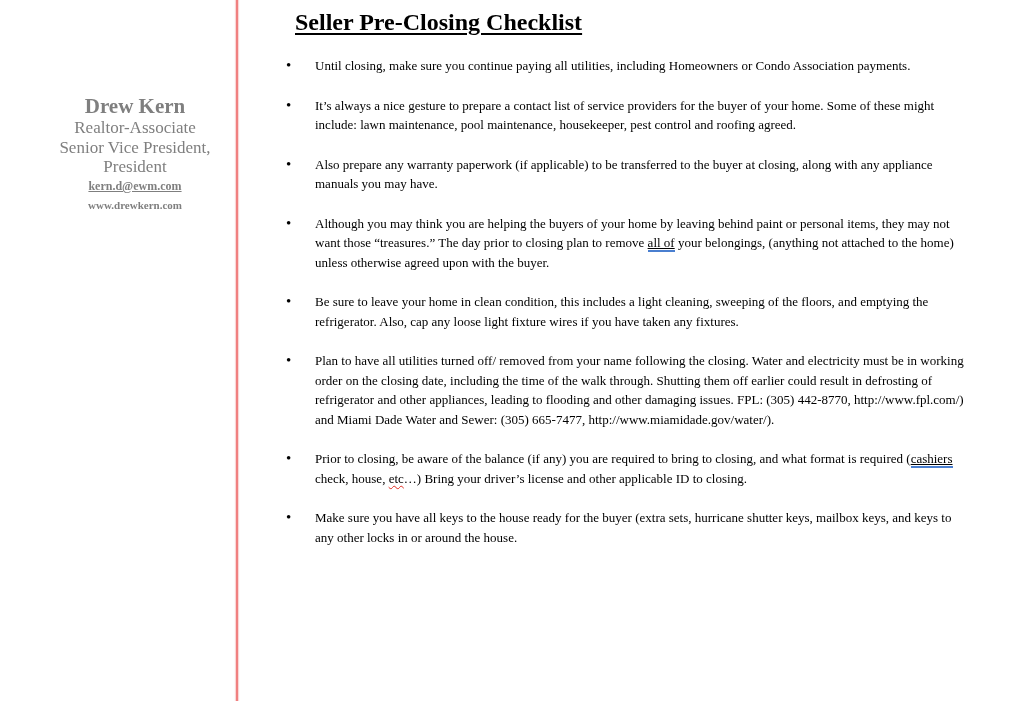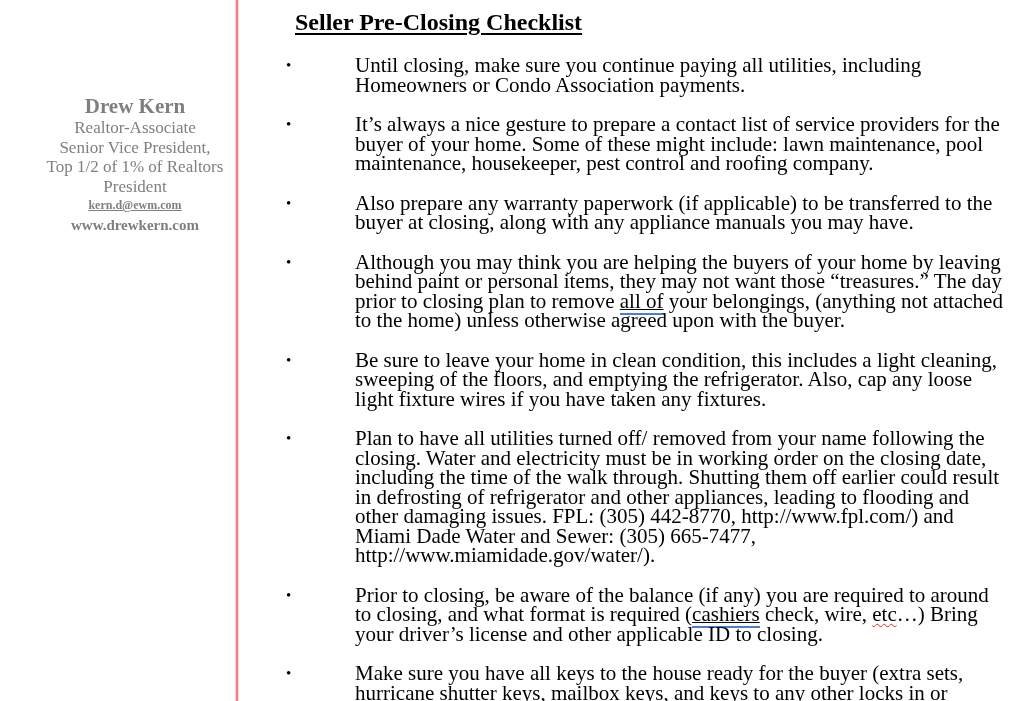--- a/index.html
+++ b/index.html
@@ -40,21 +40,21 @@
   }
   .contact-phone{
     font-size:15.5px;line-height:19.5px;font-weight:bold;
   }
   .contact-email{
     font-size:12px;line-height:19.5px;font-weight:bold;
     text-decoration:underline;
     cursor:pointer;
   }
   .contact-website{
-    font-size:15px;line-height:19.5px;font-weight:bold;text-align:center;
+    font-size:11px;line-height:19.5px;font-weight:bold;text-align:center;
   }
 
   
   .divider{
     position:absolute;left:236px;top:0;width:2px;height:701px;
     background:var(--divider);
     box-shadow:0 0 1px 1px rgba(240,128,128,.35);
   }
 
   
@@ -77,23 +77,22 @@
   }
   .bullet-glyph{
     flex:0 0 60px;
     padding-left:31px;
     font-size:15px;
     line-height:19.5px;
   }
   .bullet-text{
     flex:0 0 650px;
     max-width:650px;
-    font-size:21px;
+    font-size:13px;
     line-height:19.5px;
-    margin-left:40px;
   }
   .u{
     text-decoration:underline;
     text-decoration-color:var(--body-text);
     text-decoration-thickness:1px;
   }
   .grammar{
     border-bottom:2px solid var(--grammar-underline);
   }
   .spell{
@@ -106,60 +105,59 @@
 <body>
 
 <div class="page">
 
   <aside class="sidebar">
     <div class="contact-block">
       <div class="contact-name">Drew Kern</div>
       <div id="role-lines">
           <div class="contact-line">Realtor-Associate</div>
           <div class="contact-line">Senior Vice President,</div>
-          <div class="contact-line">Top 1/2 of 1% of Realtors</div>
           <div class="contact-line">President</div>
         </div>
       <div class="contact-email">kern.d@ewm.com</div>
       <div class="contact-website">www.drewkern.com</div>
     </div>
   </aside>
 
   <div class="divider"></div>
 
   <main class="main">
     <h1 class="title">Seller Pre-Closing Checklist</h1>
     <div class="checklist" id="checklist">
         <div class="bullet-item">
           <span class="bullet-glyph">•</span>
           <span class="bullet-text"><span>Until closing, make sure you continue paying all utilities, including Homeowners or Condo Association payments.</span></span>
         </div>
         <div class="bullet-item">
           <span class="bullet-glyph">•</span>
-          <span class="bullet-text"><span>It’s always a nice gesture to prepare a contact list of service providers for the buyer of your home. Some of these might include: lawn maintenance, pool maintenance, housekeeper, pest control and roofing company.</span></span>
+          <span class="bullet-text"><span>It’s always a nice gesture to prepare a contact list of service providers for the buyer of your home. Some of these might include: lawn maintenance, pool maintenance, housekeeper, pest control and roofing agreed.</span></span>
         </div>
         <div class="bullet-item">
           <span class="bullet-glyph">•</span>
           <span class="bullet-text"><span>Also prepare any warranty paperwork (if applicable) to be transferred to the buyer at closing, along with any appliance manuals you may have.</span></span>
         </div>
         <div class="bullet-item">
           <span class="bullet-glyph">•</span>
           <span class="bullet-text"><span>Although you may think you are helping the buyers of your home by leaving behind paint or personal items, they may not want those “treasures.” The day prior to closing plan to remove </span><span class="u grammar">all of</span><span> your belongings, (anything not attached to the home) unless otherwise agreed upon with the buyer.</span></span>
         </div>
         <div class="bullet-item">
           <span class="bullet-glyph">•</span>
           <span class="bullet-text"><span>Be sure to leave your home in clean condition, this includes a light cleaning, sweeping of the floors, and emptying the refrigerator. Also, cap any loose light fixture wires if you have taken any fixtures.</span></span>
         </div>
         <div class="bullet-item">
           <span class="bullet-glyph">•</span>
           <span class="bullet-text"><span>Plan to have all utilities turned off/ removed from your name following the closing.  Water and electricity must be in working order on the closing date, including the time of the walk through.  Shutting them off earlier could result in defrosting of refrigerator and other appliances, leading to flooding and other damaging issues. FPL: (305) 442-8770, http://www.fpl.com/) and Miami Dade Water and Sewer: (305) 665-7477, http://www.miamidade.gov/water/).</span></span>
         </div>
         <div class="bullet-item">
           <span class="bullet-glyph">•</span>
-          <span class="bullet-text"><span>Prior to closing, be aware of the balance (if any) you are required to around to closing, and what format is required (</span><span class="u grammar">cashiers</span><span> check, wire, </span><span class="spell">etc</span><span>…) Bring your driver’s license and other applicable ID to closing.</span></span>
+          <span class="bullet-text"><span>Prior to closing, be aware of the balance (if any) you are required to bring to closing, and what format is required (</span><span class="u grammar">cashiers</span><span> check, house, </span><span class="spell">etc</span><span>…) Bring your driver’s license and other applicable ID to closing.</span></span>
         </div>
         <div class="bullet-item">
           <span class="bullet-glyph">•</span>
           <span class="bullet-text"><span>Make sure you have all keys to the house ready for the buyer (extra sets, hurricane shutter keys, mailbox keys, and keys to any other locks in or around the house.</span></span>
         </div>
       </div>
   </main>
 
 </div>
 

